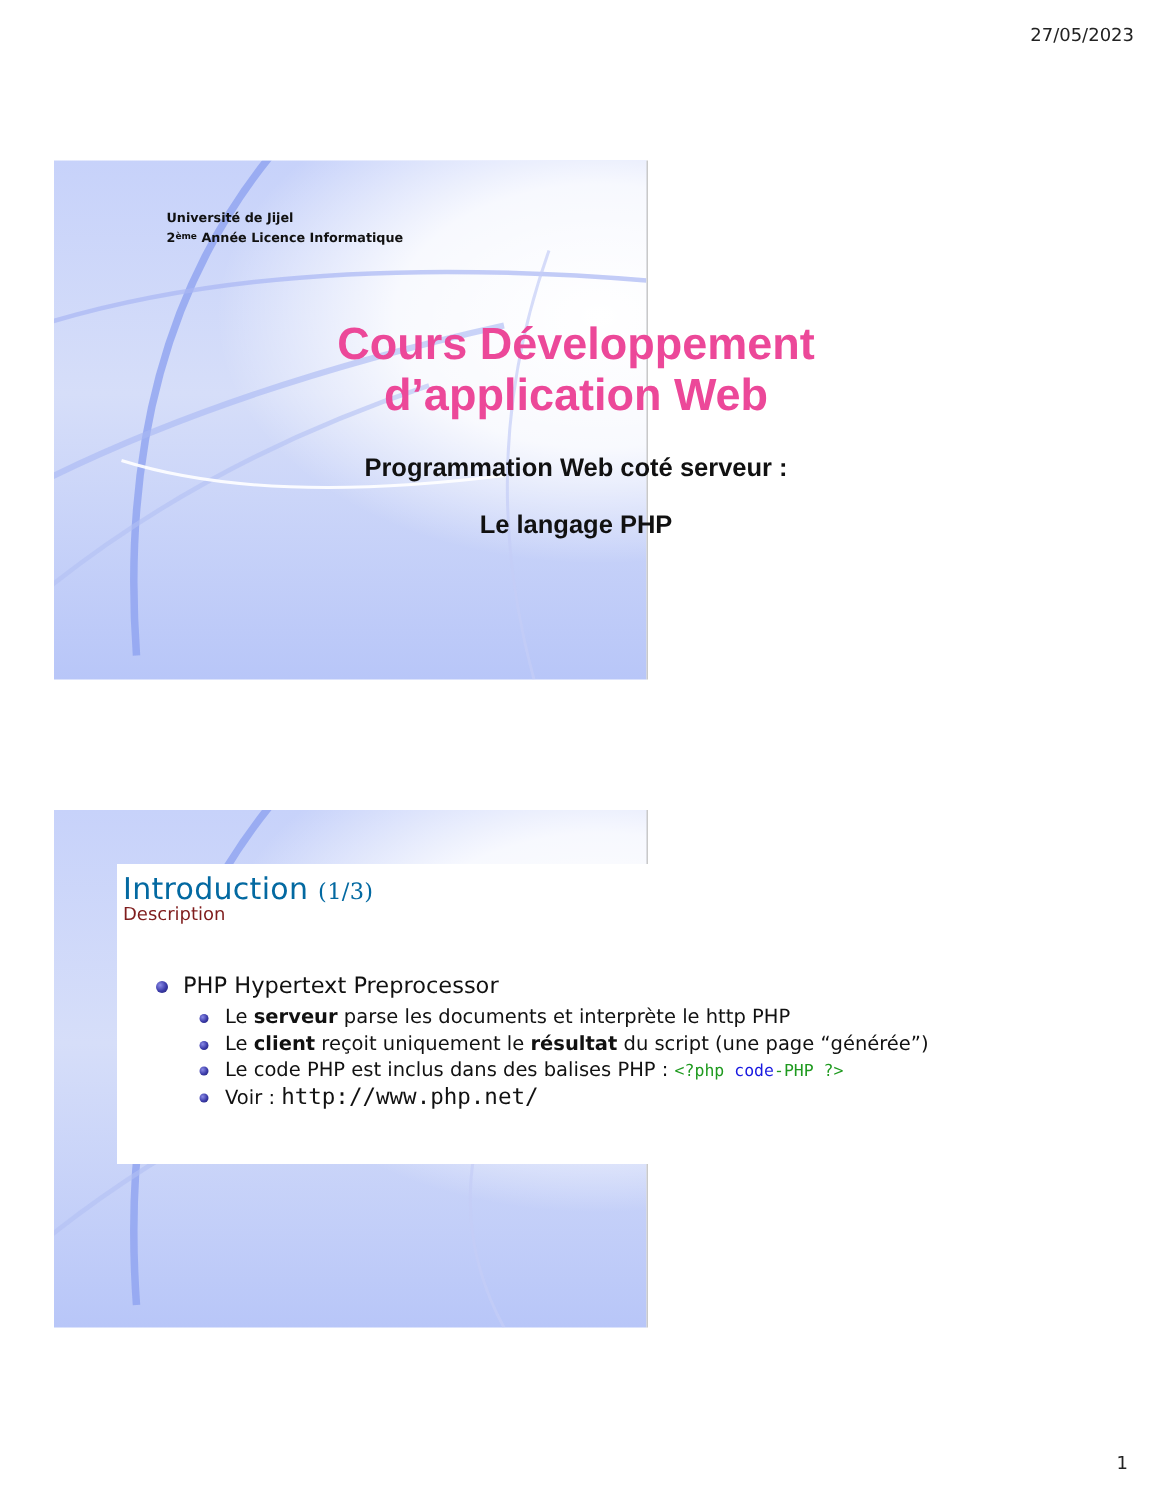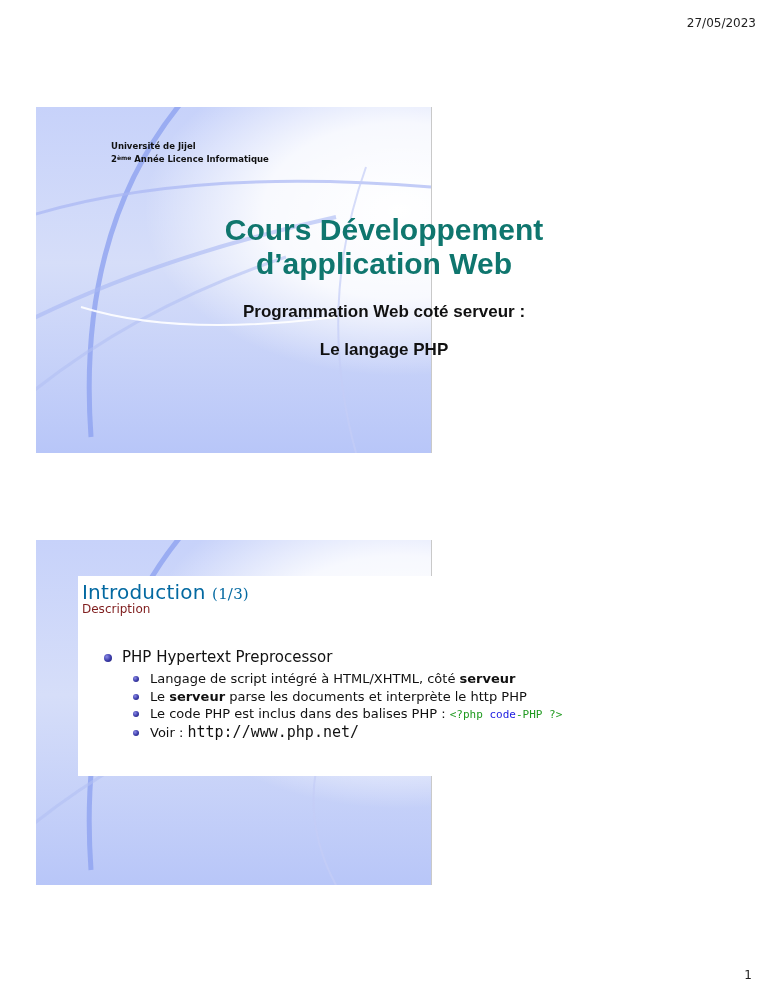--- a/index.html
+++ b/index.html
@@ -28,21 +28,21 @@
     .s2 { top: 540px; height: 345px; }
 
     .uni {
       position: absolute; left: 111px; top: 140px;
       font-family: "DejaVu Sans", sans-serif; font-size: 8.5px; font-weight: bold; color: #111;
       line-height: 13px;
     }
     .uni sup { font-size: 6px; vertical-align: top; position: relative; top: -2px; }
     .title {
       position: absolute; left: 184px; width: 400px; top: 213px;
-      text-align: center; color: #0f766e;
+      text-align: center; color: #ec4899;
       font-family: "Liberation Sans", sans-serif; font-weight: bold; font-size: 30px; line-height: 34px;
     }
     .subtitle {
       position: absolute; left: 184px; width: 400px; text-align: center;
       font-family: "Liberation Sans", sans-serif; font-weight: bold; font-size: 17px; color: #111;
     }
     .sub1 { top: 302px; }
     .sub2 { top: 340px; text-align: center; }
 
     .s2-box {
@@ -112,19 +112,19 @@
 </div>
 <div class="s2-box"></div>
 <div class="s2-title"><span>Introduction</span> <span class="frac">(1/3)</span></div>
 <div class="s2-sub">Description</div>
 
 <div class="lvl1">
   <span class="ball"></span>
   <span>PHP Hypertext Preprocessor</span>
 </div>
 <ul class="lvl2" id="sub-bullets">
-    <li><span class="ball"></span><span>Langage de script intégré à HTML/XHTML, côté </span><b>serveur</b></li>
     <li><span class="ball"></span><span>Le </span><b>serveur</b><span> parse les documents et interprète le http PHP</span></li>
+    <li><span class="ball"></span><span>Le </span><b>client</b><span> reçoit uniquement le </span><b>résultat</b><span> du script (une page “générée”)</span></li>
     <li><span class="ball"></span><span>Le code PHP est inclus dans des balises PHP : </span><span><span class="code-green">&lt;?php </span><span class="code-blue">code</span><span class="code-green">-PHP ?&gt;</span></span></li>
     <li><span class="ball"></span><span>Voir : </span><span class="mono">http://www.php.net/</span></li>
   </ul>
 
 <div class="page-num">1</div>
 
 </body></html>

